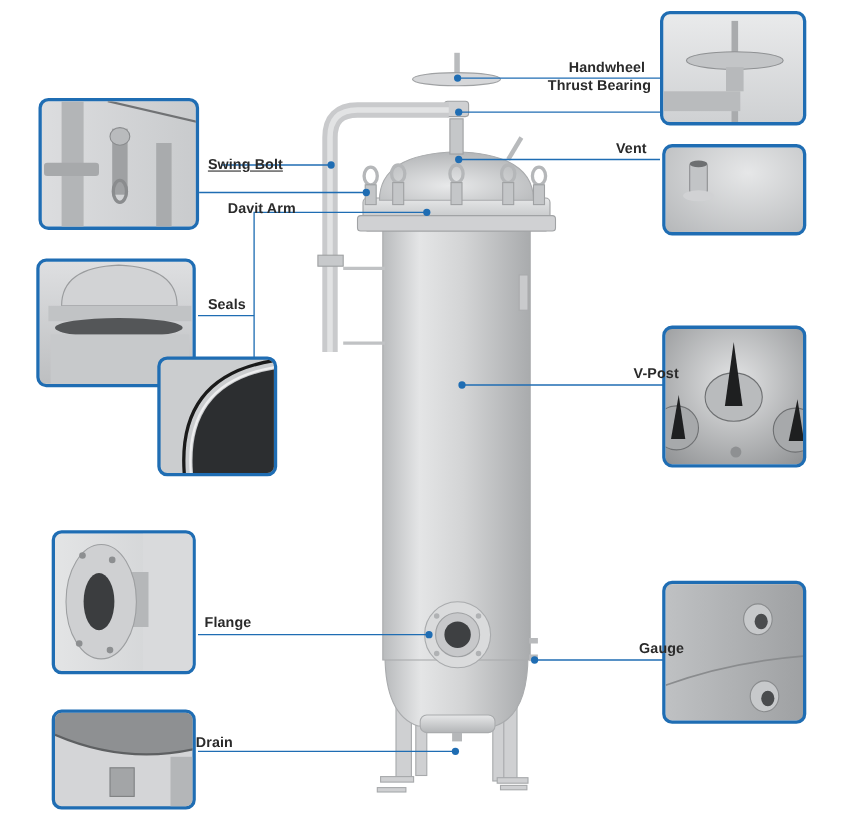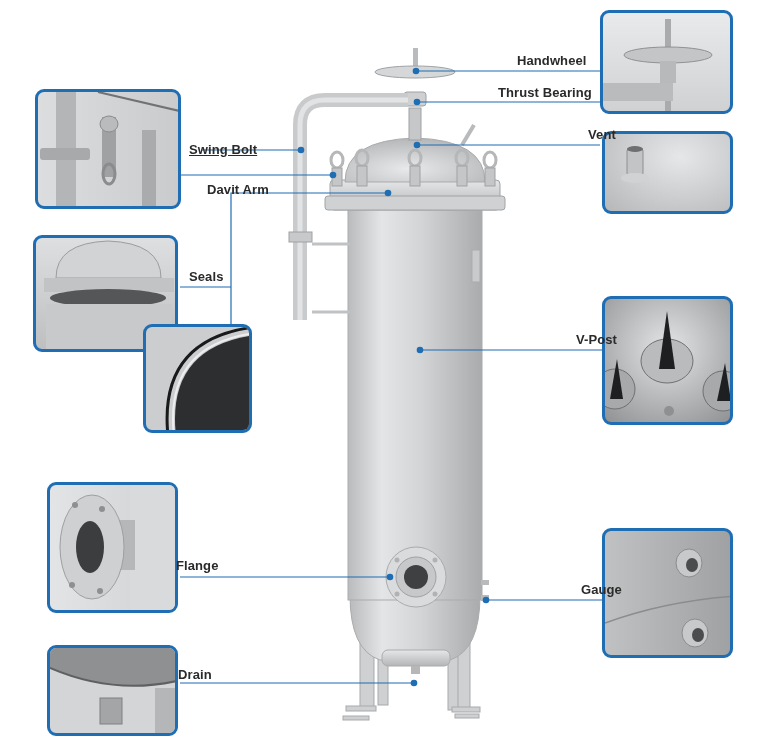--- a/index.html
+++ b/index.html
@@ -208,23 +208,23 @@
   <div class="frame" style="left:47px;top:645px;width:131px;height:91px;background:#d4d5d7;">
     <svg width="131" height="91">
       <path d="M0 0 L131 0 L131 32 Q65 48 0 20 Z" fill="#8e9092"></path>
       <path d="M0 20 Q65 48 131 32" fill="none" stroke="#5e6062" stroke-width="2"></path>
       <rect x="50" y="50" width="22" height="26" fill="#a3a5a7" stroke="#7e8082"></rect>
       <rect x="105" y="40" width="20" height="51" fill="#b4b6b8"></rect>
     </svg>
   </div>
 
   <div class="label" style="left:517px;top:53px;">Handwheel</div>
-  <div class="label" style="left:498px;top:85px;">Thrust Bearing</div>
-  <div class="label" style="left:588px;top:127px;">Vent</div>
+  <div class="label" style="left:498px;top:70px;">Thrust Bearing</div>
+  <div class="label" style="left:560px;top:127px;">Vent</div>
   <div class="label" style="left:207px;top:134px;margin-top:48px;">Davit Arm</div>
   <div class="label" style="left:189px;top:142px;text-decoration:underline;">Swing Bolt</div>
   <div class="label" style="left:189px;top:269px;">Seals</div>
   <div class="label" style="left:576px;top:332px;">V-Post</div>
-  <div class="label" style="left:176px;top:558px;">Flange</div>
+  <div class="label" style="left:186px;top:558px;">Flange</div>
   <div class="label" style="left:548px;top:582px;margin-left:33px;">Gauge</div>
   <div class="label" style="left:178px;top:667px;">Drain</div>
 
 </div>
 
 </body></html>

